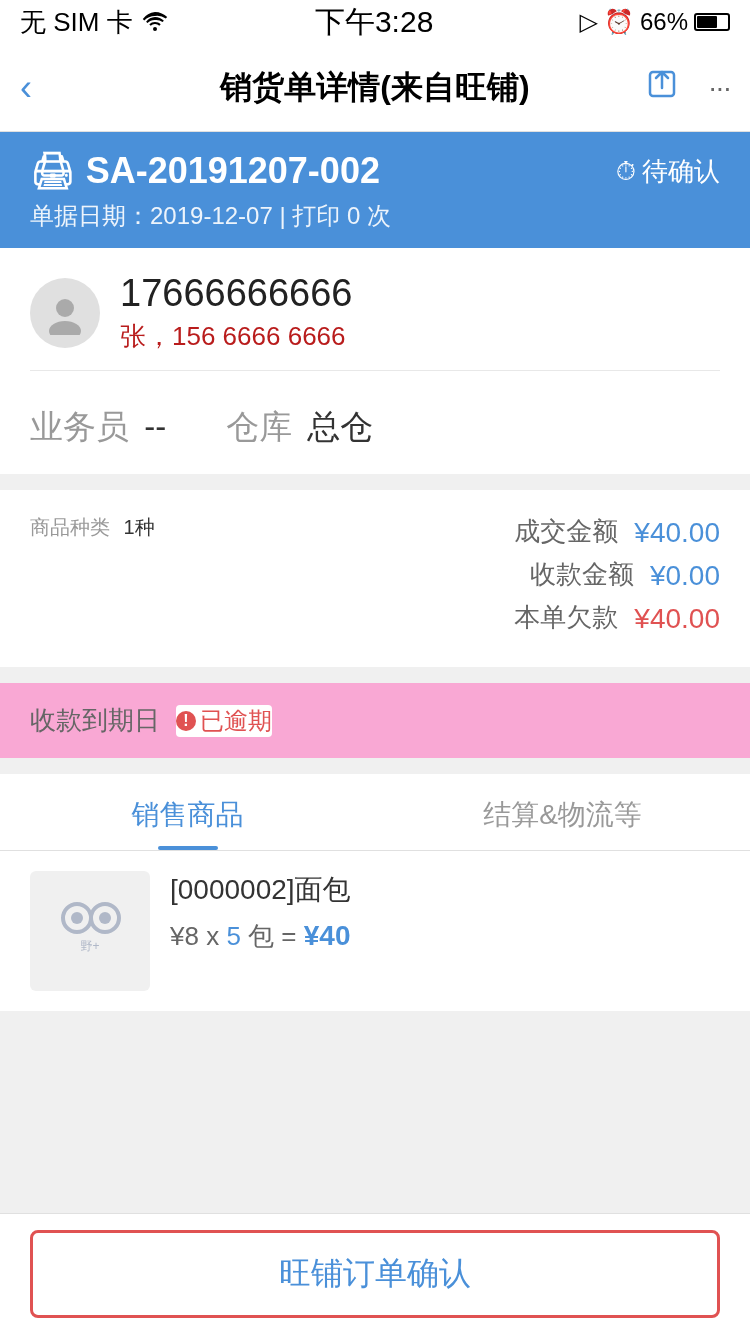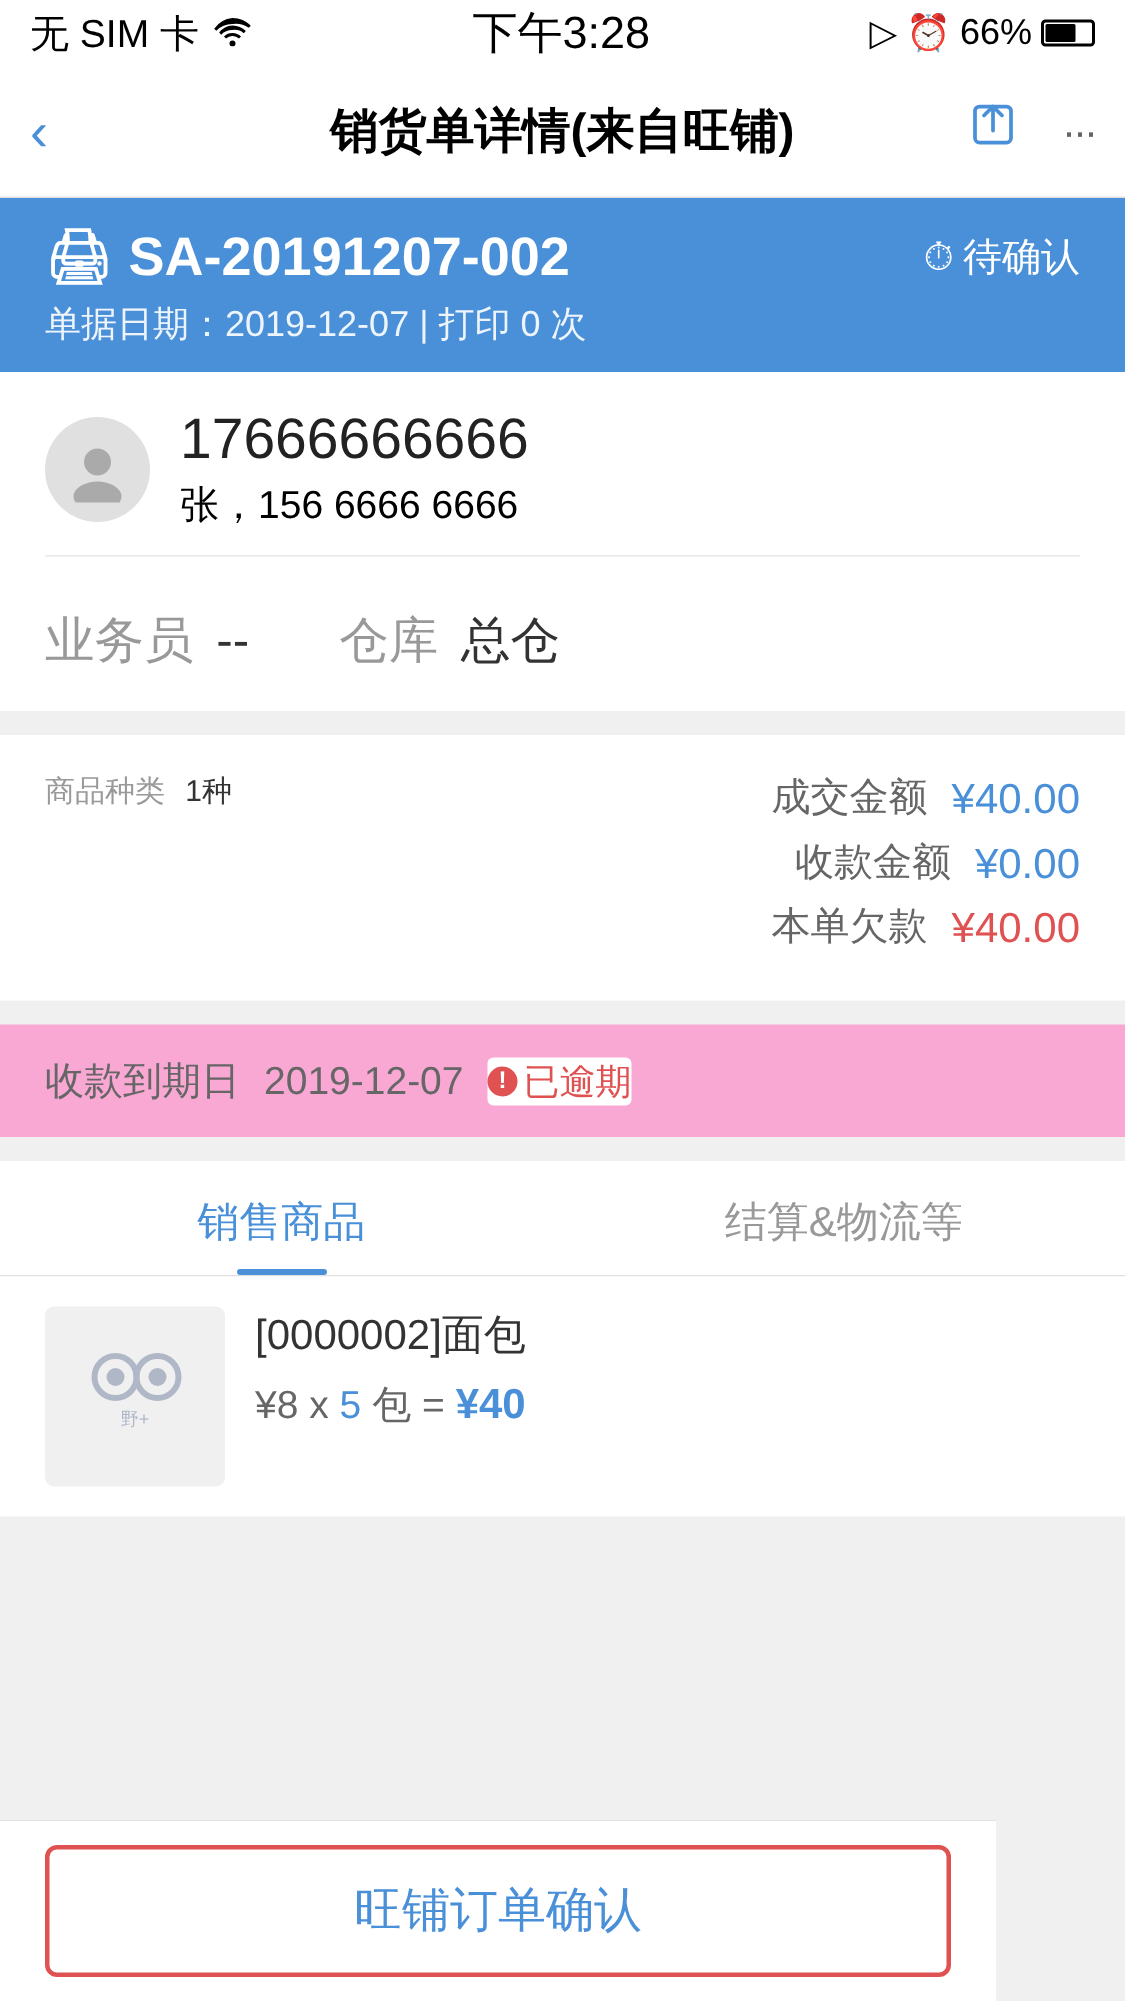--- a/index.html
+++ b/index.html
@@ -120,21 +120,21 @@
       color: #999;
       flex-shrink: 0;
     }
     .customer-phone {
       font-size: 38px;
       font-weight: 500;
       color: #222;
     }
     .customer-name {
       font-size: 26px;
-      color: #000000;
+      color: #b91c1c;
       margin-top: 4px;
     }
     .customer-meta {
       display: flex;
       gap: 60px;
       margin-top: 18px;
       font-size: 33px;
       color: #666;
     }
     .meta-label { color: #999; }
@@ -269,21 +269,21 @@
     .empty-space {
       background: #f0f0f0;
       height: 250px;
     }
 
     
     .bottom-bar {
       position: fixed;
       bottom: 0;
       left: 0;
-      width: 664px;
+      width: 750px;
       background: #fff;
       padding: 16px 30px;
       border-top: 1px solid #e0e0e0;
     }
     .confirm-btn {
       width: 100%;
       height: 88px;
       background: #fff;
       border: 3px solid #e05252;
       border-radius: 8px;
@@ -388,21 +388,20 @@
     </div>
     <div class="summary-row">
       <span class="summary-row-label">本单欠款</span>
       <span class="amount-red">¥40.00</span>
     </div>
   </div>
 </div>
 
 <div class="due-section">
   <span>收款到期日</span>
-  <span>2019-12-07</span>
   <span class="overdue-badge">
     <span class="overdue-dot">!</span>
     <span>已逾期</span>
   </span>
 </div>
 
 <div class="tabs-section">
   <div class="tabs-row">
     <div class="tab-item active">销售商品</div>
     <div class="tab-item">结算&amp;物流等</div>

